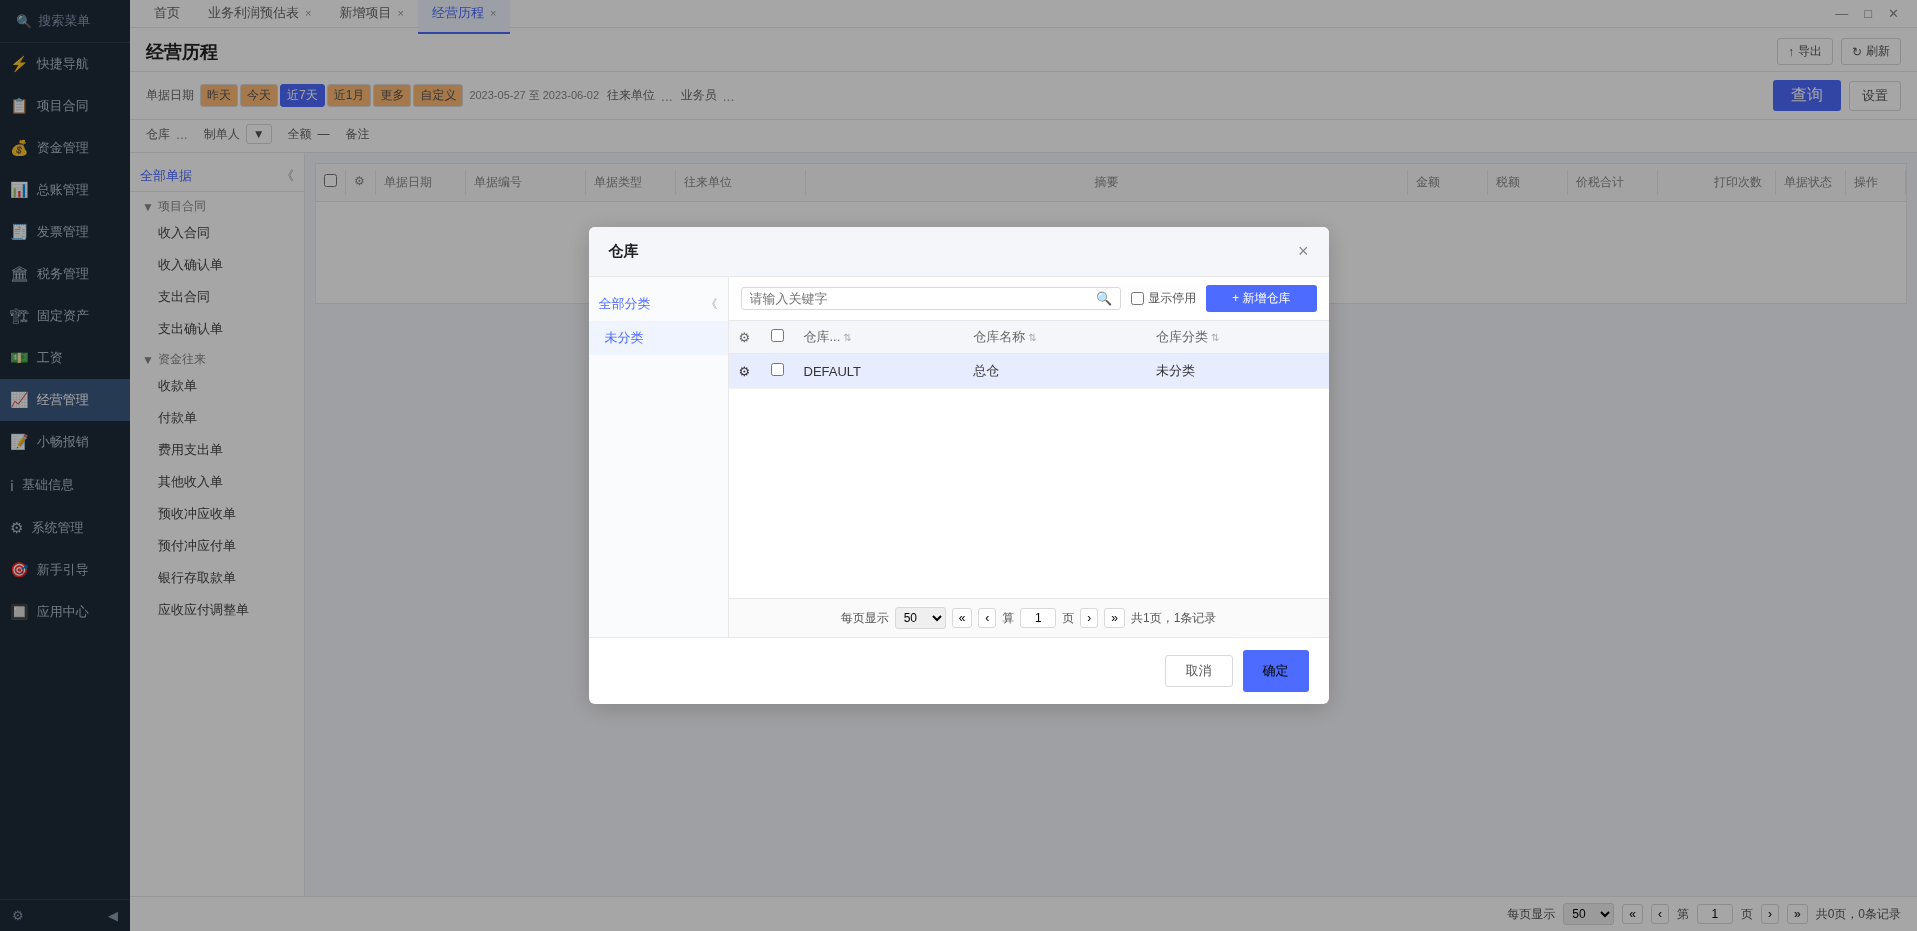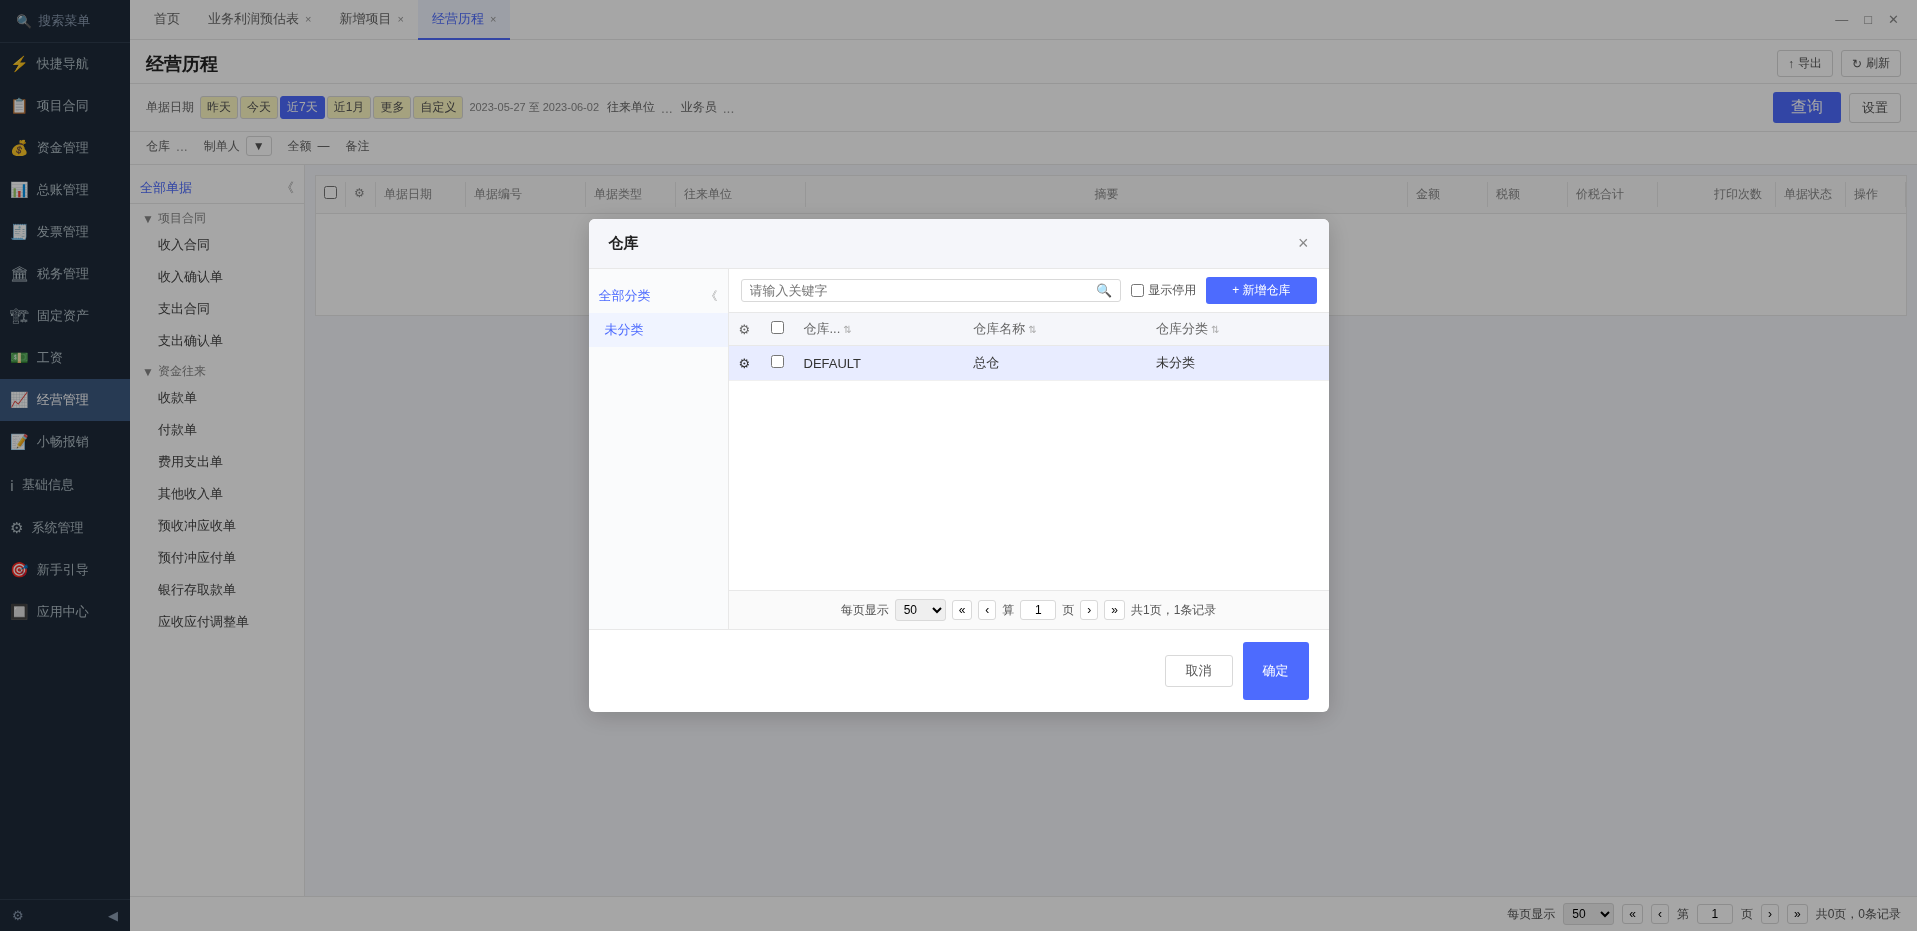--- a/index.html
+++ b/index.html
@@ -17,37 +17,37 @@
       display: flex; align-items: center; padding: 12px 10px; cursor: pointer; font-size: 13px; color: #b0bec5;
     }
     .sidebar-item.active { background: #3d5a80; color: #fff; }
     .sidebar-item .icon { margin-right: 8px; font-size: 15px; }
     .sidebar-bottom { margin-top: auto; border-top: 1px solid #2e3c4e; }
 
     
     .main { margin-left: 130px; height: 100%; display: flex; flex-direction: column; }
 
     
-    .tabs { display: flex; align-items: center; background: #fff; border-bottom: 1px solid #e8e8e8; padding: 0 10px; height: 40px; }
+    .tabs { display: flex; align-items: center; background: #fff; border-bottom: 1px solid #e8e8e8; padding: 0 10px; height: 28px; }
     .tab { display: flex; align-items: center; padding: 0 14px; height: 40px; cursor: pointer; font-size: 13px; color: #666; border-bottom: 2px solid transparent; position: relative; }
     .tab.active { color: #4d6bfe; border-bottom: 2px solid #4d6bfe; background: #f0f4ff; }
     .tab-close { margin-left: 6px; color: #999; font-size: 11px; cursor: pointer; }
 
     
     .page-header { display: flex; align-items: center; justify-content: space-between; padding: 10px 16px 6px; background: #fff; border-bottom: 1px solid #e8e8e8; }
     .page-title { font-size: 18px; font-weight: bold; color: #222; }
     .header-actions { display: flex; gap: 8px; }
     .btn-export, .btn-refresh { font-size: 12px; padding: 4px 10px; cursor: pointer; background: transparent; border: 1px solid #d9d9d9; border-radius: 3px; color: #555; display: flex; align-items: center; gap: 4px; }
 
     
     .filter-bar { background: #fff; padding: 8px 16px; border-bottom: 1px solid #e8e8e8; display: flex; flex-wrap: wrap; gap: 8px; align-items: center; }
     .filter-group { display: flex; align-items: center; gap: 6px; font-size: 12px; color: #555; }
     .filter-label { color: #666; white-space: nowrap; }
     .filter-date-btns { display: flex; gap: 2px; }
-    .date-btn { padding: 2px 6px; border: 1px solid #d9d9d9; border-radius: 3px; cursor: pointer; font-size: 12px; background: #fef9c3; color: #555; }
+    .date-btn { padding: 2px 6px; border: 1px solid #d9d9d9; border-radius: 3px; cursor: pointer; font-size: 12px; background: #fdba74; color: #555; }
     .date-btn.active { background: #4d6bfe; color: #fff; border-color: #4d6bfe; }
     .filter-date-range { font-size: 11px; color: #888; }
     .filter-dots { color: #999; cursor: pointer; font-size: 14px; }
     .filter-select { border: 1px solid #d9d9d9; border-radius: 3px; padding: 2px 6px; font-size: 12px; color: #555; background: #fff; cursor: pointer; }
     .btn-query { padding: 5px 18px; background: #4d6bfe; color: #fff; border: none; border-radius: 3px; cursor: pointer; font-size: 16px; }
     .btn-settings { padding: 5px 12px; background: #fff; border: 1px solid #d9d9d9; border-radius: 3px; cursor: pointer; font-size: 13px; color: #555; }
 
     
     .filter-bar2 { background: #fff; padding: 4px 16px 8px; border-bottom: 1px solid #e8e8e8; display: flex; gap: 16px; align-items: center; font-size: 12px; color: #555; }
 
@@ -95,21 +95,21 @@
     .checkbox { width: 13px; height: 13px; border: 1px solid #d9d9d9; border-radius: 2px; cursor: pointer; }
     .btn-add-warehouse { background: #4d6bfe; color: #fff; border: none; border-radius: 3px; padding: 5px 26px; font-size: 12px; cursor: pointer; display: flex; align-items: center; gap: 4px; white-space: nowrap; }
     .modal-table { flex: 1; overflow: auto; }
     .modal-table table { width: 100%; border-collapse: collapse; font-size: 13px; }
     .modal-table th { background: #f5f6fa; padding: 7px 10px; text-align: left; border-bottom: 1px solid #e8e8e8; color: #666; font-weight: normal; white-space: nowrap; }
     .modal-table td { padding: 8px 10px; border-bottom: 1px solid #f0f0f0; color: #333; }
     .modal-table tr.selected td { background: #e8ecff; }
     .modal-footer-pagination { display: flex; align-items: center; justify-content: center; padding: 8px 12px; border-top: 1px solid #e8e8e8; gap: 6px; font-size: 12px; color: #555; background: #fafafa; }
     .modal-actions { display: flex; align-items: center; justify-content: flex-end; padding: 12px 20px; gap: 10px; border-top: 1px solid #e8e8e8; }
     .btn-cancel { padding: 6px 20px; background: #fff; border: 1px solid #d9d9d9; border-radius: 3px; cursor: pointer; font-size: 13px; color: #555; }
-    .btn-confirm { padding: 20px 20px; background: #4d6bfe; color: #ffffff; border: none; border-radius: 3px; cursor: pointer; font-size: 13px; }
+    .btn-confirm { padding: 12px 20px; background: #4d6bfe; color: #000000; border: none; border-radius: 3px; cursor: pointer; font-size: 13px; }
     .sort-icon { color: #aaa; font-size: 10px; }
     .col-sort { display: flex; align-items: center; gap: 3px; }
     .modal-left-scroll { max-height: 300px; overflow-y: auto; }
   </style>
 </head>
 <body>
 
 <div class="sidebar">
   <div class="sidebar-search">
     <span>🔍</span>

